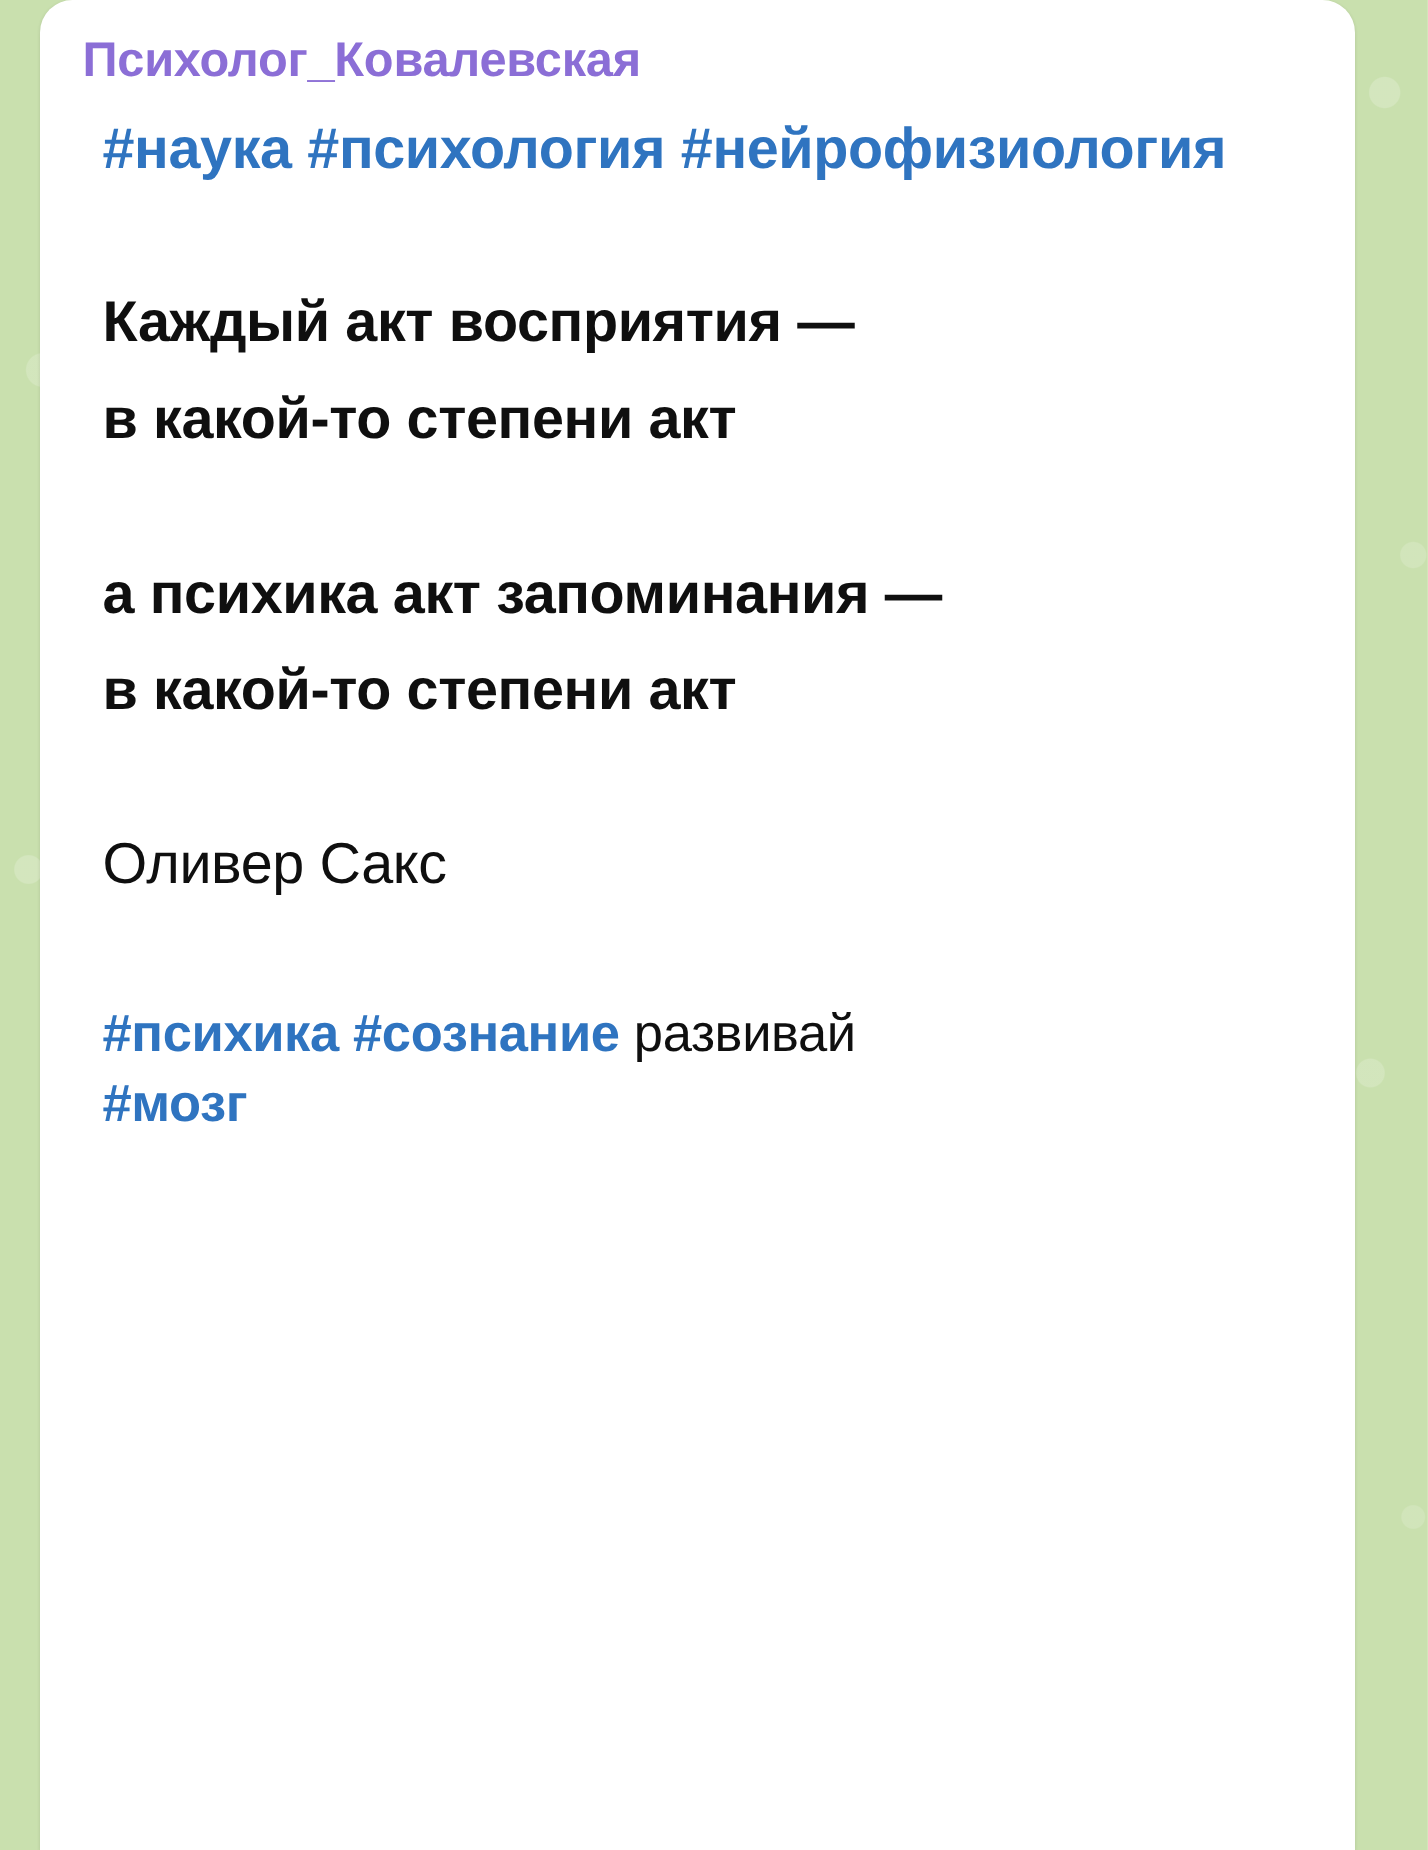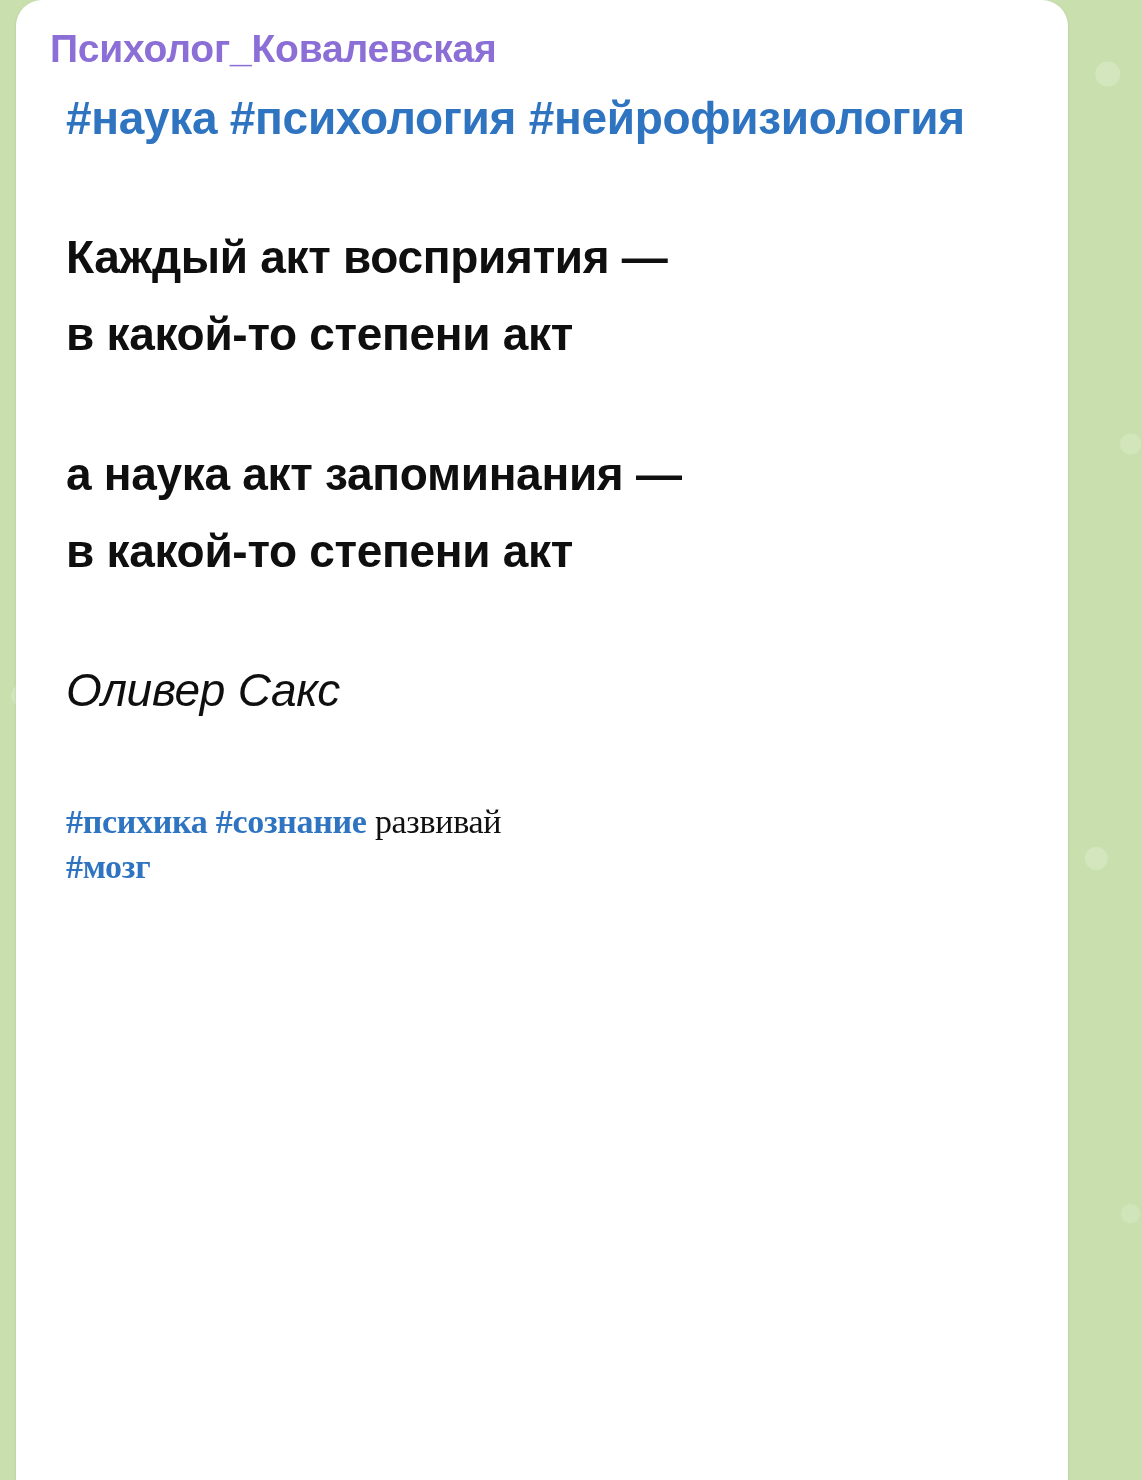--- a/index.html
+++ b/index.html
@@ -28,21 +28,21 @@
       radial-gradient(circle at 4% 75%, rgba(255,255,255,0.18) 0 12px, transparent 13px),
       radial-gradient(circle at 15% 88%, rgba(255,255,255,0.15) 0 9px, transparent 10px),
       radial-gradient(circle at 97% 5%, rgba(255,255,255,0.20) 0 12px, transparent 13px),
       radial-gradient(circle at 99% 30%, rgba(255,255,255,0.16) 0 10px, transparent 11px),
       radial-gradient(circle at 96% 58%, rgba(255,255,255,0.18) 0 11px, transparent 12px),
       radial-gradient(circle at 99% 82%, rgba(255,255,255,0.15) 0 9px, transparent 10px);
   }
 
   #message-bubble {
     position: absolute;
-    left: 16px;
+    left: 32px;
     top: 0;
     width: 1052px;
     min-height: 1480px;
     background: #ffffff;
     border-radius: 26px 26px 0 0;
     box-shadow: 0 1px 3px rgba(0,0,0,0.12);
     box-sizing: border-box;
     padding: 26px 34px 20px 34px;
   }
 
@@ -64,28 +64,27 @@
     word-wrap: break-word;
   }
   .msg-text .para { margin: 16px; }
   .msg-text .spacer { height: 46px; }
 
   .hashtag {
     color: #2f74c0;
     font-weight: bold;
   }
   .tagline {
-    font-size: 34px;
+    font-size: 42px;
     line-height: 1.33;
     font-weight: bold;
     letter-spacing: -0.3px;
-    font-family: Liberation Serif, serif;
   }
   .normal-weight { font-weight: normal; color: #0f0f0f; }
-  .quote-line { font-weight: normal; font-style: italic; }
+  .quote-line { font-weight: normal; }
   .author { font-weight: normal; }
 </style>
 </head>
 <body>
 
 <div id="chat-wallpaper"></div>
 
 <div id="message-bubble">
 
   <div id="channel-name">Психолог_Ковалевская</div>
@@ -100,21 +99,21 @@
       <span class="hashtag">#нейрофизиология</span>
     </div>
 
     <div class="spacer"></div>
 
     <div class="para">Каждый акт восприятия —</div>
     <div class="para">в какой-то степени акт</div>
 
     <div class="spacer"></div>
 
-    <div class="para">а наука акт запоминания —</div>
+    <div class="para">а психика акт запоминания —</div>
     <div class="para">в какой-то степени акт</div>
 
     <div class="spacer"></div>
 
     <div class="para quote-line author">Оливер Сакс</div>
 
     <div class="spacer"></div>
 
     <div class="para tagline">
       <span class="hashtag">#психика</span>

